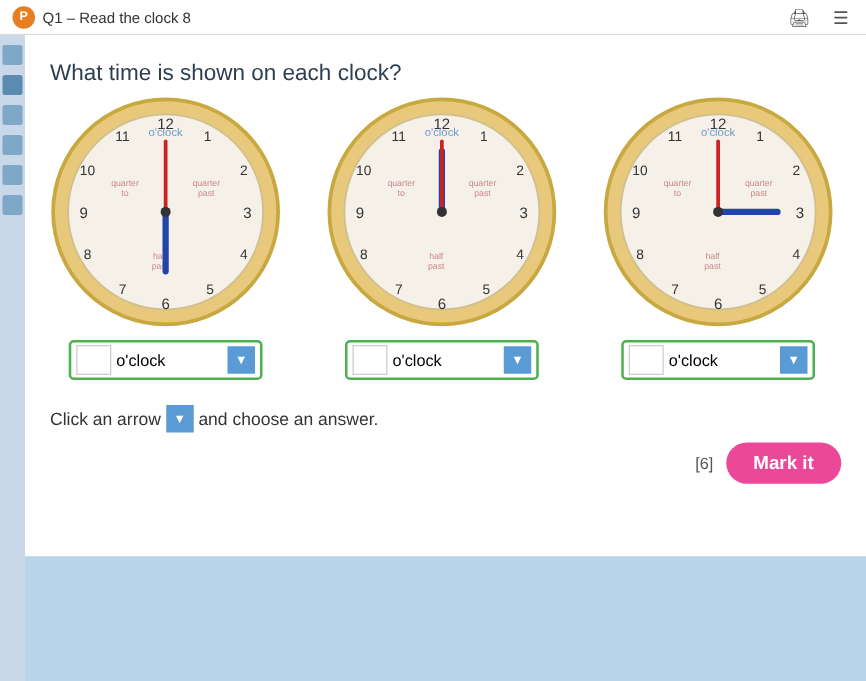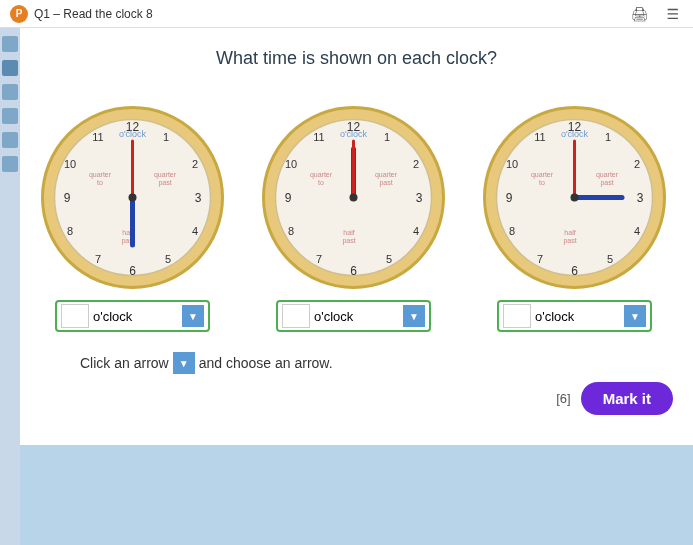--- a/index.html
+++ b/index.html
@@ -83,23 +83,22 @@
     
     .main-content {
       margin-left: 20px;
       padding: 20px 20px 20px 20px;
       background: #fff;
     }
 
     .question-title {
       font-size: 18px;
       color: #2c3e50;
-      margin-bottom: 36px;
+      margin-bottom: 8px;
       font-weight: normal;
-      text-align: center;
     }
 
     
     .clocks-row {
       display: flex;
       gap: 36px;
       margin-bottom: 20px;
       justify-content: flex-start;
       align-items: center;
     }
@@ -164,21 +163,20 @@
     .instruction-section {
       margin-top: 5px;
     }
     .instruction-line {
       font-size: 14px;
       color: #333;
       display: flex;
       align-items: center;
       gap: 4px;
       margin-bottom: 4px;
-      margin-left: 40px;
     }
     .inline-arrow-icon {
       width: 22px;
       height: 22px;
       background: #5b9bd5;
       display: inline-flex;
       align-items: center;
       justify-content: center;
       color: white;
       font-size: 10px;
@@ -189,21 +187,21 @@
       justify-content: flex-end;
       align-items: center;
       margin-top: 8px;
     }
     .score-badge {
       color: #555;
       font-size: 13px;
       margin-right: 10px;
     }
     .mark-it-btn {
-      background: #6d28d9;
+      background: #ec4899;
       color: white;
       border: none;
       border-radius: 20px;
       padding: 8px 22px;
       font-size: 15px;
       cursor: pointer;
       font-weight: bold;
     }
 
     
@@ -380,21 +378,21 @@
         <button class="dropdown-arrow">▼</button>
       </div>
     </div>
 
   </div>
 
   <div class="instruction-section">
     <div class="instruction-line">
       <span>Click an arrow</span>
       <span class="inline-arrow-icon">▼</span>
-      <span>and choose an arrow.</span>
+      <span>and choose an answer.</span>
     </div>
   </div>
 
   <div class="mark-it-row">
     <span class="score-badge">[6]</span>
     <button class="mark-it-btn">Mark it</button>
   </div>
 
 </div>
 

